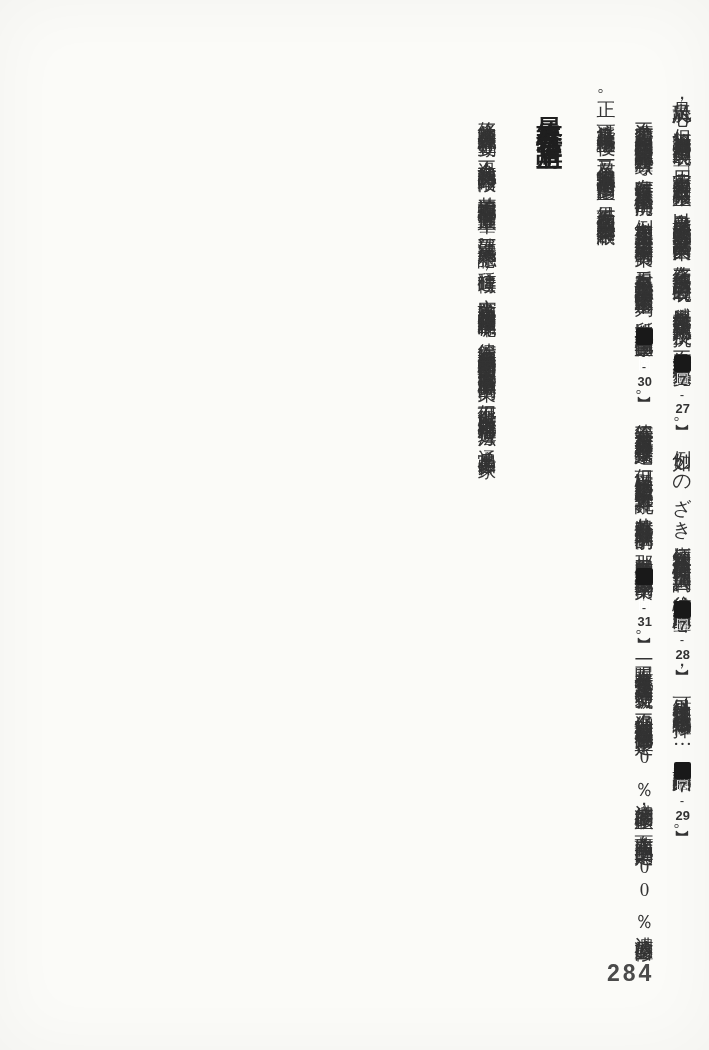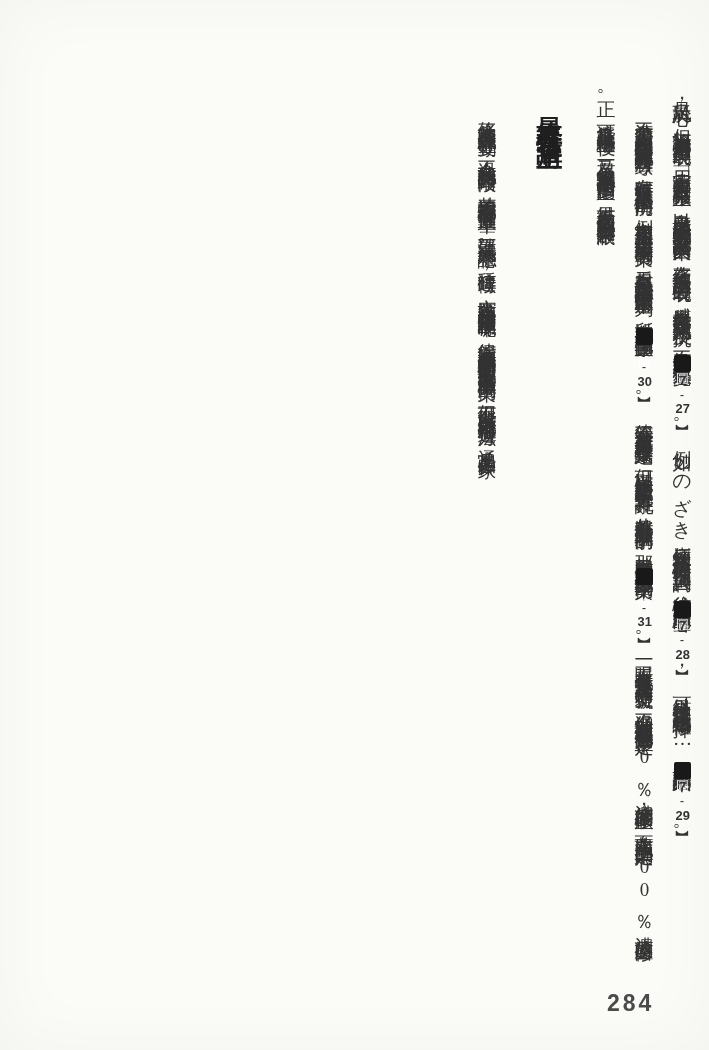--- a/index.html
+++ b/index.html
@@ -67,21 +67,21 @@
   }
   .fr-num {
     font-family: "Liberation Sans", sans-serif;
     font-weight: bold;
     font-size: 13px;
   }
   .fr-tcy { text-combine-upright: all; }
   .fr-dash { font-size: 12px; font-weight: bold; }
   .page-number {
     position: absolute;
-    top: 990px;
+    top: 960px;
     left: 607px;
     font-family: "Liberation Sans", sans-serif;
     font-weight: bold;
     font-size: 23px;
     letter-spacing: 3px;
     color: var(--page-number, #4a4a4a);
   }
 </style>
 </head>
 <body>

